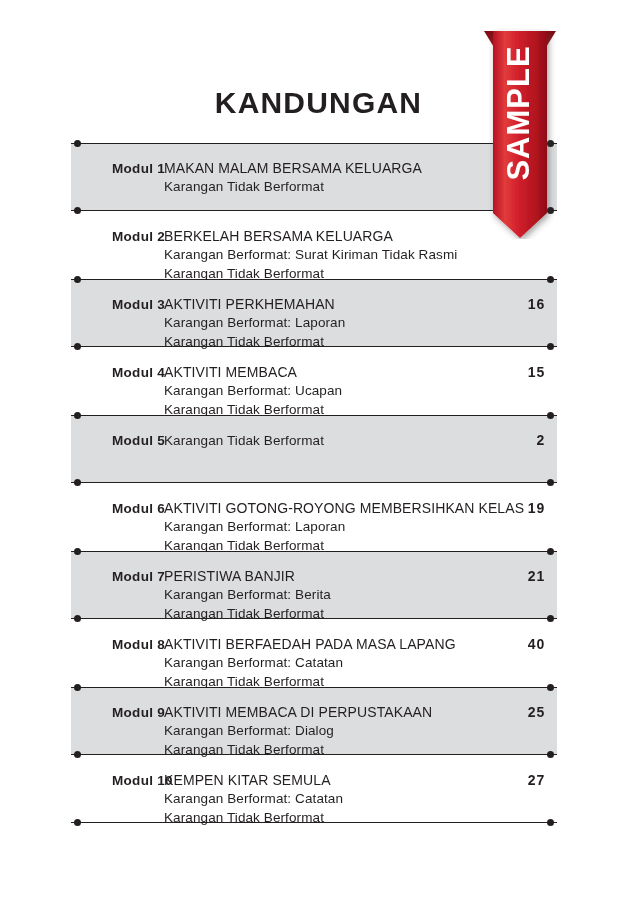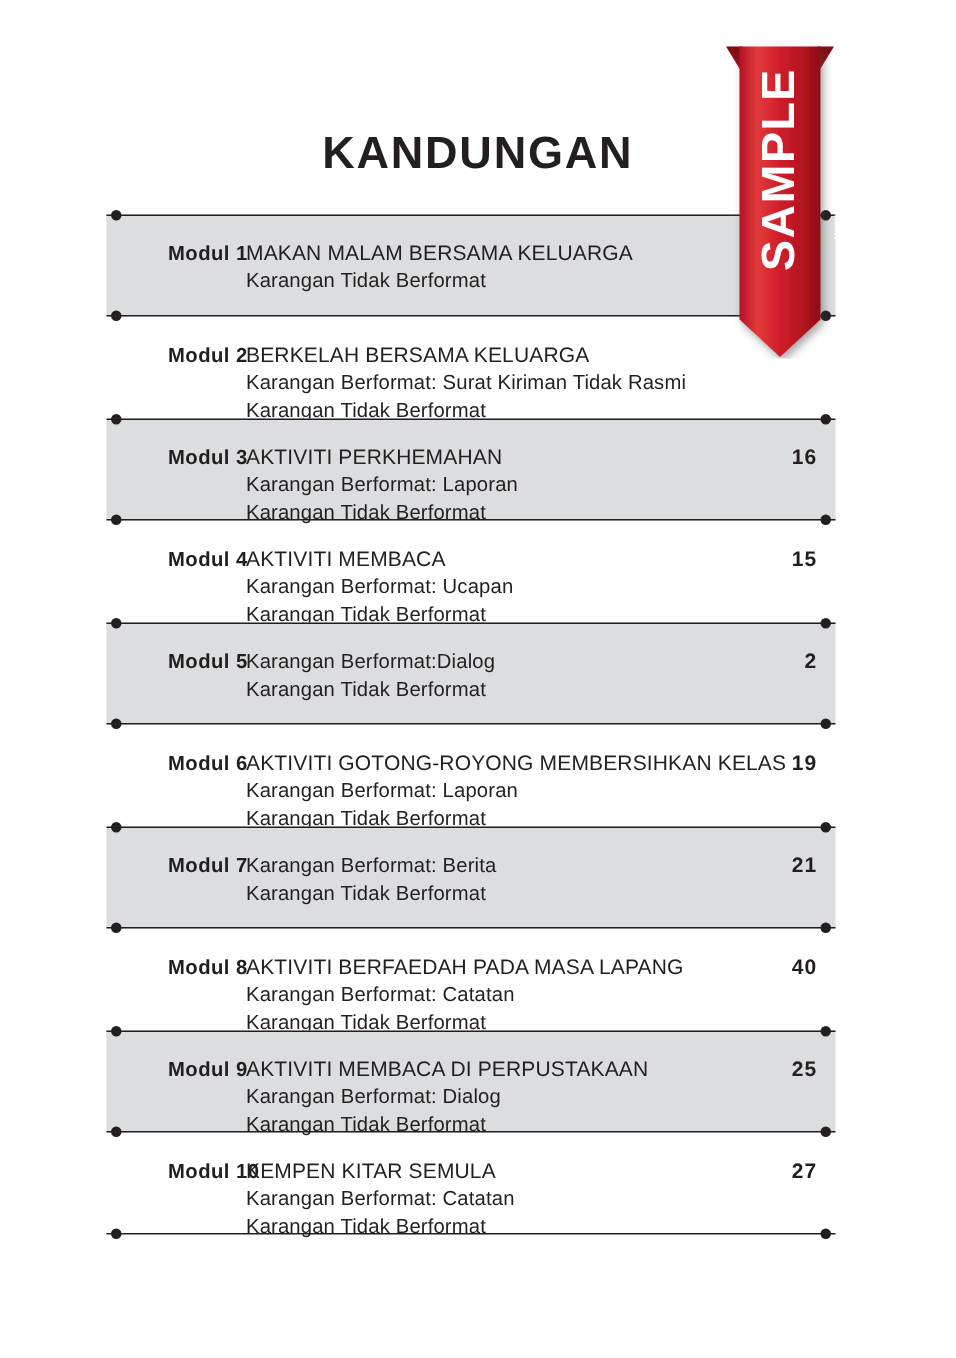--- a/index.html
+++ b/index.html
@@ -248,21 +248,20 @@
           <span class="dot left"></span>
           <span class="dot right"></span>
         </div>
         <div class="rule bottom-rule">
           <span class="dot left"></span>
           <span class="dot right"></span>
         </div>
         <div class="cells">
           <div class="mod-label">Modul 5</div>
           <div class="entry">
-            <div class="entry-sub">Karangan Berformat:Dialog</div>
             <div class="entry-sub">Karangan Tidak Berformat</div>
           </div>
           <div class="page-num">2</div>
         </div>
       </div>
       <div class="toc-row">
         <div class="cells">
           <div class="mod-label">Modul 6</div>
           <div class="entry">
             <div class="entry-title">AKTIVITI GOTONG-ROYONG MEMBERSIHKAN KELAS</div>
@@ -277,20 +276,21 @@
           <span class="dot left"></span>
           <span class="dot right"></span>
         </div>
         <div class="rule bottom-rule">
           <span class="dot left"></span>
           <span class="dot right"></span>
         </div>
         <div class="cells">
           <div class="mod-label">Modul 7</div>
           <div class="entry">
+            <div class="entry-title">PERISTIWA BANJIR</div>
             <div class="entry-sub">Karangan Berformat: Berita</div>
             <div class="entry-sub">Karangan Tidak Berformat</div>
           </div>
           <div class="page-num">21</div>
         </div>
       </div>
       <div class="toc-row">
         <div class="cells">
           <div class="mod-label">Modul 8</div>
           <div class="entry">

